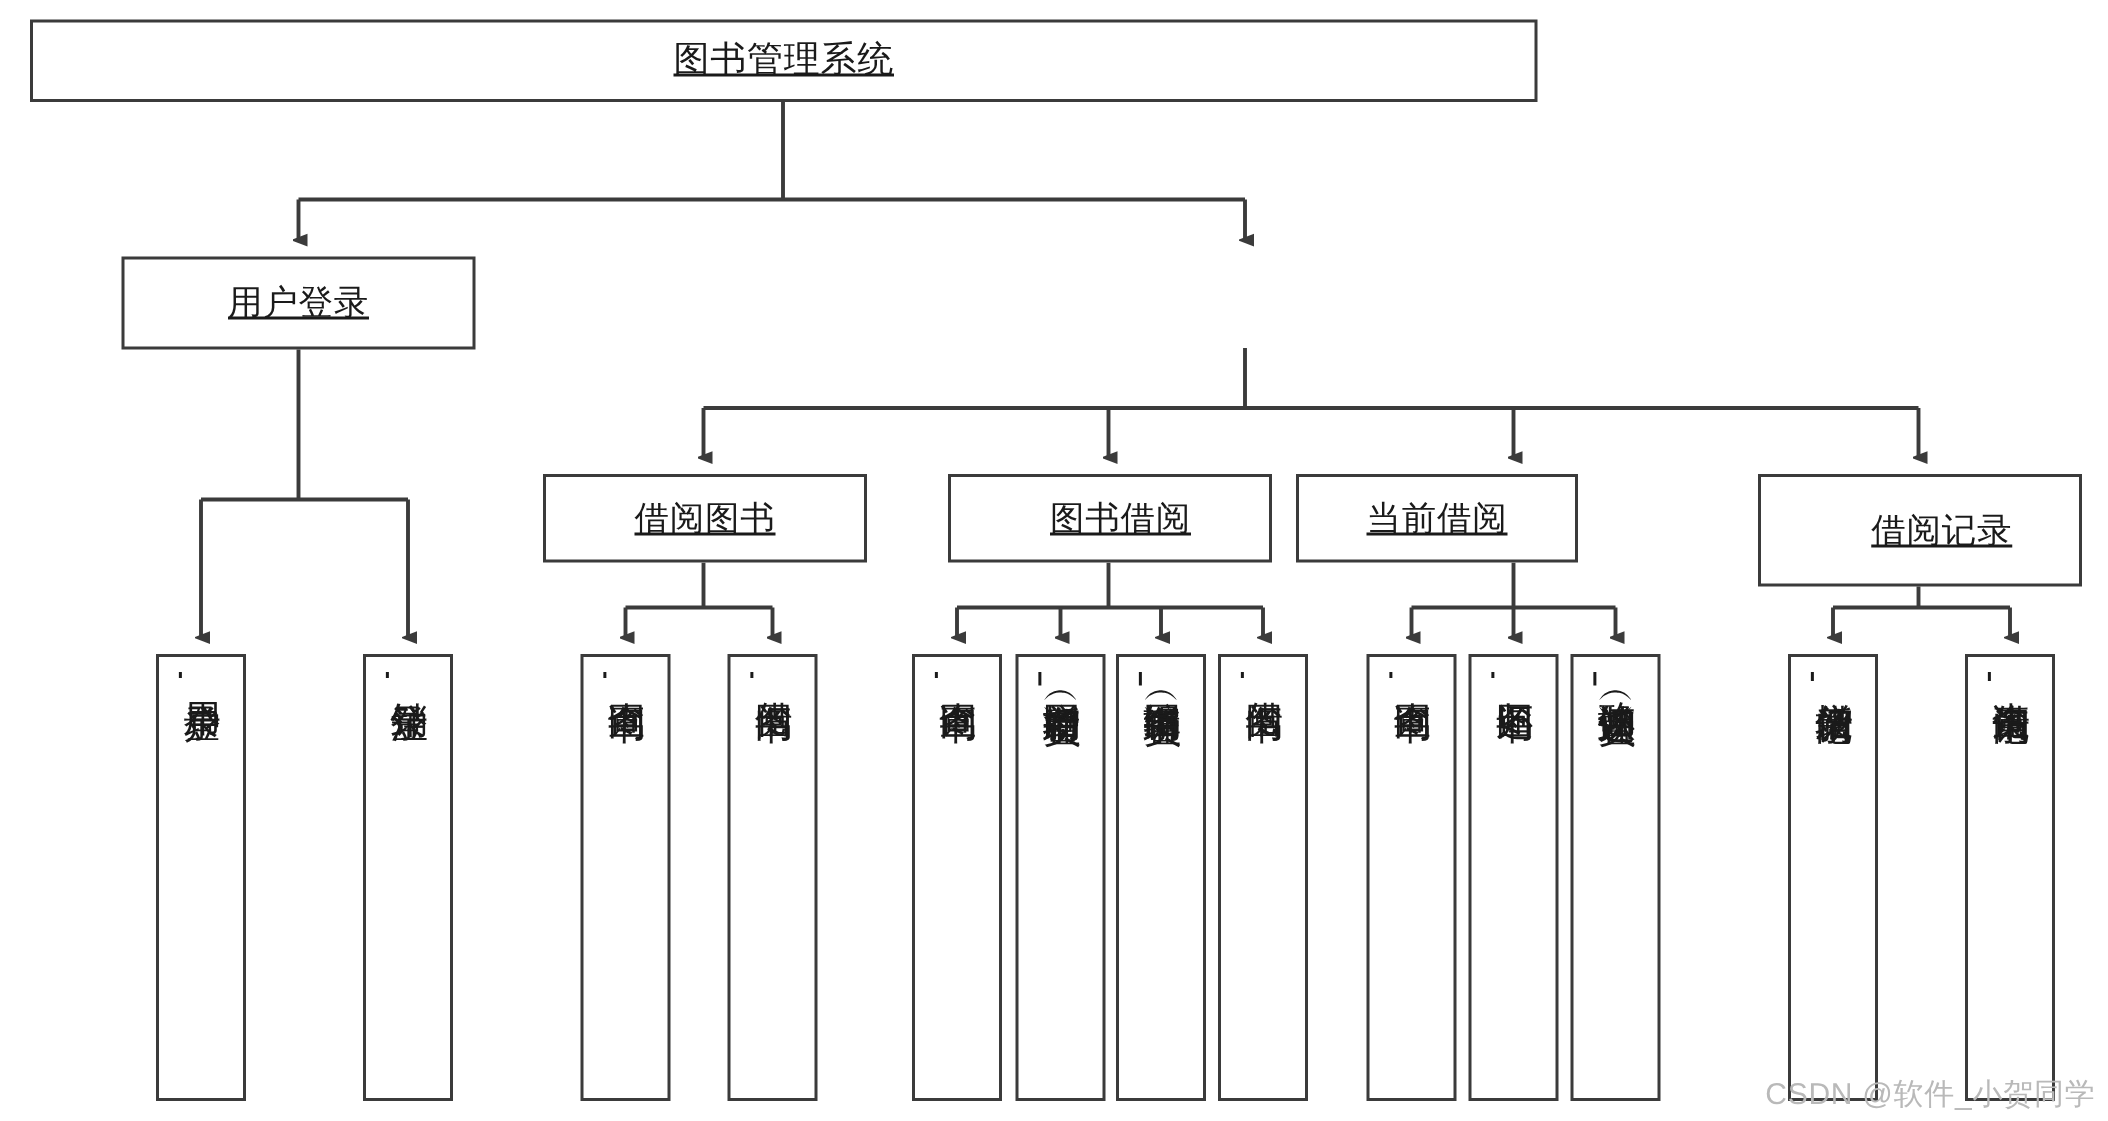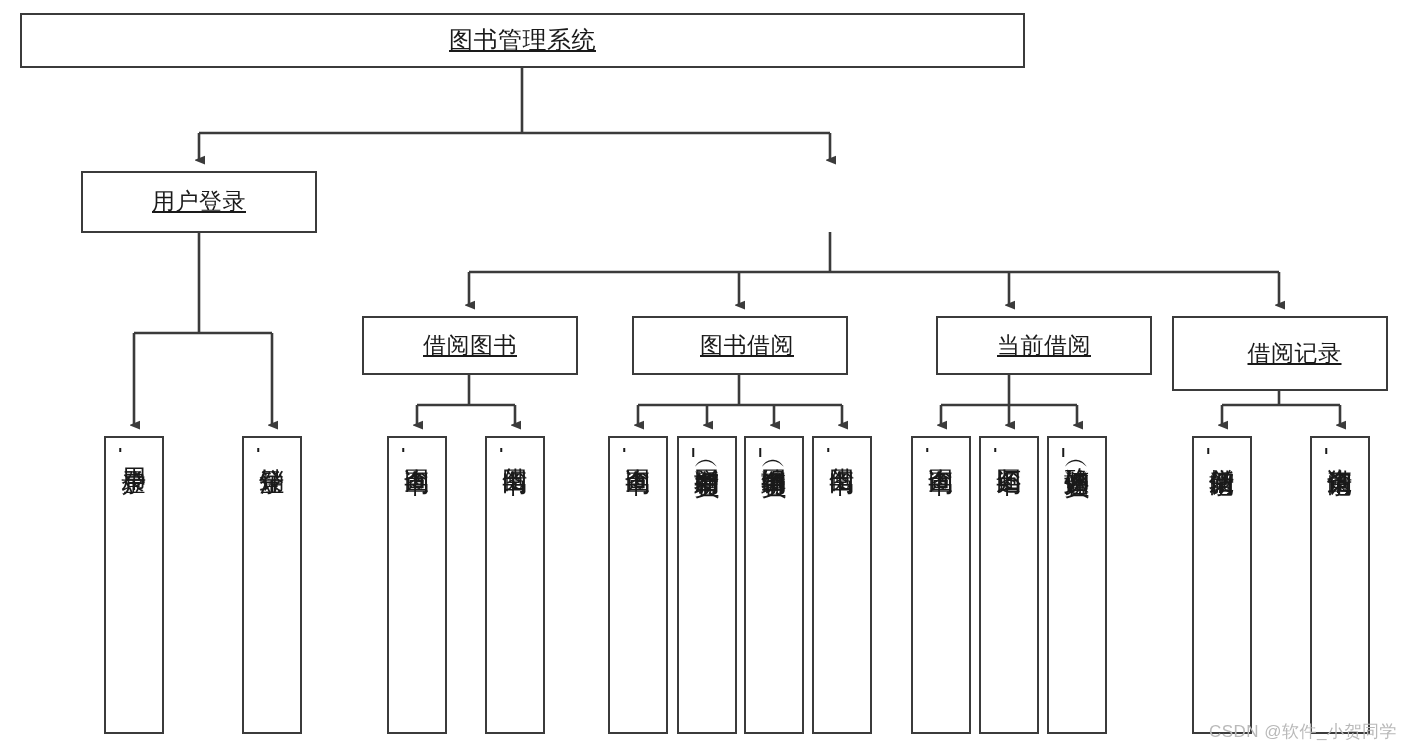--- a/index.html
+++ b/index.html
@@ -61,21 +61,21 @@
     text-orientation: upright;
     font-size: 25px;
     line-height: 1.06;
     letter-spacing: 1px;
     white-space: nowrap;
   }
   .watermark {
     position: absolute;
     right: 8px;
     bottom: 4px;
-    font-size: 17px;
+    font-size: 20px;
     color: #b9b9b9;
     letter-spacing: 0.5px;
     white-space: nowrap;
     user-select: none;
   }
 </style>
 </head>
 <body>
 
 <div id="canvas">
@@ -137,21 +137,21 @@
   <div class="node horiz" style="left:81px; top:171px; width:236px; height:62px;">
     <span class="label">用户登录</span>
   </div>
 
   <div class="node horiz" style="left:362px; top:316px; width:216px; height:59px;">
     <span class="label">借阅图书</span>
   </div>
   <div class="node horiz" style="left:632px; top:316px; width:216px; height:59px;padding-left:14px;">
     <span class="label">图书借阅</span>
   </div>
-  <div class="node horiz" style="left:936px; top:316px; width:216px; height:59px;">
+  <div class="node horiz" style="left:864px; top:316px; width:188px; height:59px;">
     <span class="label">当前借阅</span>
   </div>
   <div class="node horiz" style="left:1172px; top:316px; width:216px; height:75px;padding-left:29px;">
     <span class="label">借阅记录</span>
   </div>
 
   <div class="node vert" style="left:104px; top:436px; width:60px; height:298px;">
     <span class="label">用户登录</span>
   </div>
   <div class="node vert" style="left:242px; top:436px; width:60px; height:298px;">

